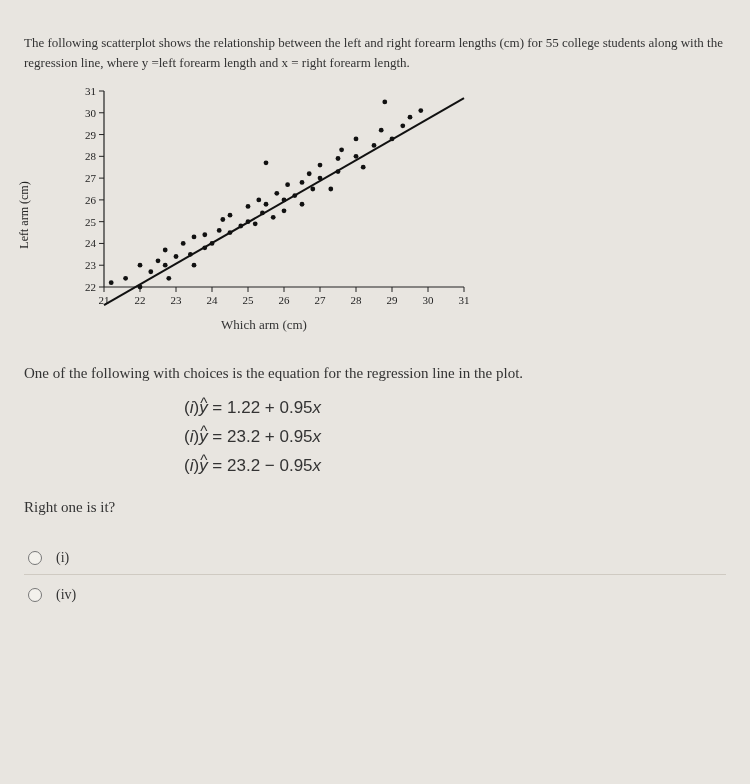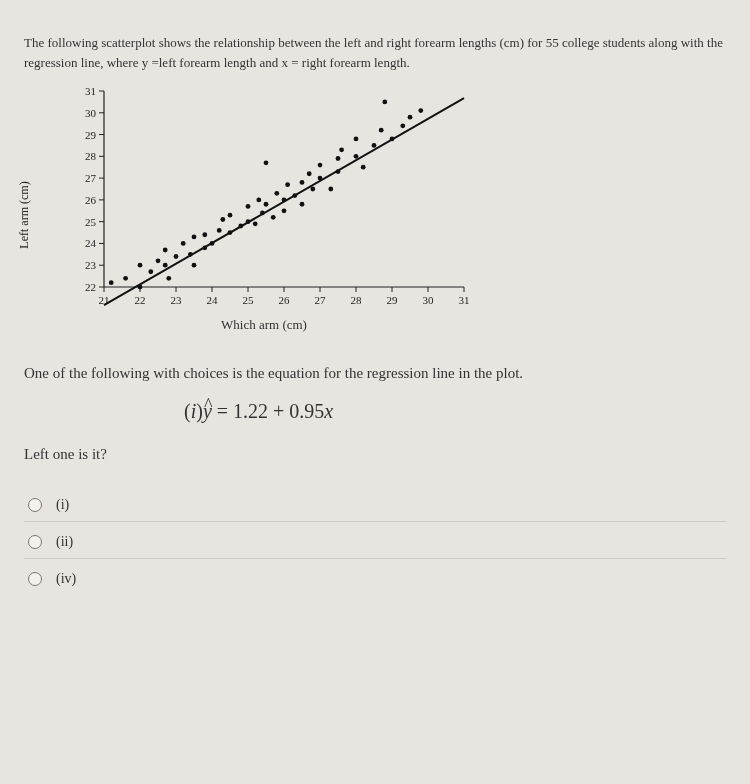--- a/index.html
+++ b/index.html
@@ -36,22 +36,22 @@
       text-align: center;
       font-size: 13px;
       margin-top: 2px;
     }
     .question-line {
       font-size: 15px;
       margin: 16px 0 12px 0;
     }
     .equations {
       margin: 0 0 18px 160px;
-      font-family: Liberation Serif, serif;
-      font-size: 20px;
+      font-family: Liberation Sans, sans-serif;
+      font-size: 17px;
       line-height: 1.7;
     }
     .eqrow { white-space: nowrap; }
     .yhat { font-style: italic; position: relative; }
     .yhat::before {
       content: "^";
       position: absolute;
       top: -0.55em;
       left: 0.05em;
       font-size: 0.9em;
@@ -198,30 +198,28 @@
       <circle cx="366.80000000000007" cy="25.599999999999966" r="2.4" class="dot"></circle>
       <circle cx="212" cy="77.86666666666667" r="2.4" class="dot"></circle>
     </svg>
   <div class="axis-label-x">Which arm (cm)</div>
 </div>
 
 <p class="question-line">One of the following with choices is the equation for the regression line in the plot.</p>
 
 <div class="equations" id="eq-list">
     <div class="eqrow">(<span class="var">i</span>)<span class="yhat">y</span> = 1.22 + 0.95<span class="var">x</span></div>
+    <div class="eqrow">(<span class="var">i</span>)<span class="yhat">y</span> = 23.2 + 0.95<span class="var">x</span></div>
+    <div class="eqrow">(<span class="var">i</span>)<span class="yhat">y</span> = 23.2 − 0.95<span class="var">x</span></div>
   </div>
 
-<p class="which">Left one is it?</p>
+<p class="which">Right one is it?</p>
 
 <div class="options" id="opt-list">
     <div class="opt">
       <div class="radio"></div>
       <span>(i)</span>
     </div>
     <div class="opt">
       <div class="radio"></div>
-      <span>(ii)</span>
-    </div>
-    <div class="opt">
-      <div class="radio"></div>
       <span>(iv)</span>
     </div>
   </div>
 
 </body></html>

